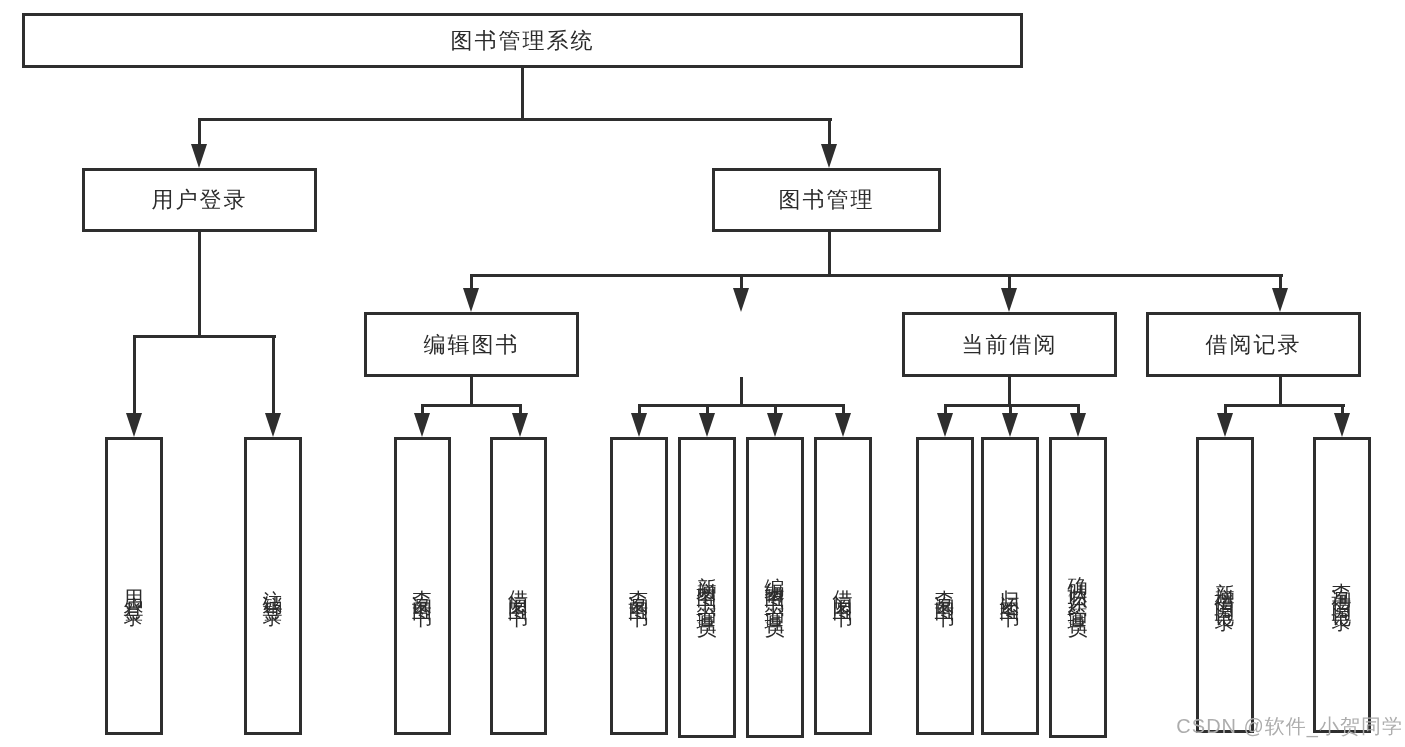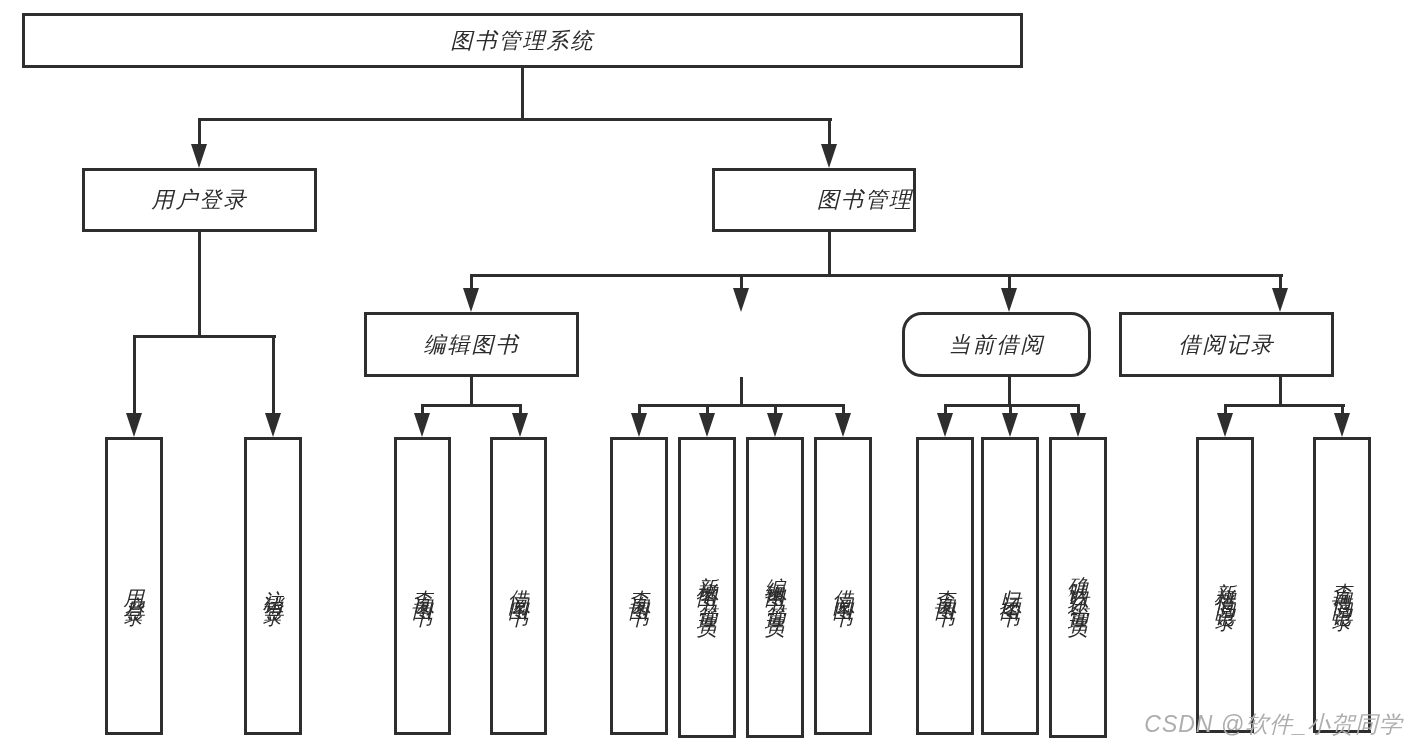--- a/index.html
+++ b/index.html
@@ -1,36 +1,36 @@
 <!DOCTYPE html>
 <html><head>
 <meta charset="utf-8">
 <style>
   html,body{margin:0;padding:0;background:#ffffff;}
   .stage{
     position:relative;width:1405px;height:747px;background:#ffffff;
-    font-family:"Liberation Sans","DejaVu Sans",sans-serif;overflow:hidden;font-style:italic;
+    font-family:"Liberation Sans","DejaVu Sans",sans-serif;overflow:hidden;
   }
   .box{
     position:absolute;box-sizing:border-box;border:3px solid #2e2e2e;background:#ffffff;
     display:flex;align-items:center;justify-content:center;color:#2b2b2b;
   }
   .hbox span{font-size:22px;letter-spacing:2px;white-space:nowrap;}
   .vbox span{
     writing-mode:vertical-rl;text-orientation:mixed;
     font-size:20px;letter-spacing:6px;line-height:1.1;white-space:nowrap;
   }
   .line{position:absolute;background:#2e2e2e;}
   .arrow{
     position:absolute;width:0;height:0;
     border-left:8px solid transparent;border-right:8px solid transparent;
     border-top:24px solid #2e2e2e;
   }
   .watermark{
-    position:absolute;right:2px;bottom:7px;font-size:23px;color:#adadad;
+    position:absolute;right:2px;bottom:7px;font-size:20px;color:#adadad;
     letter-spacing:1px;white-space:nowrap;
   }
 </style>
 </head>
 <body>
 
 <div class="stage">
 
   <div class="box hbox" style="left:22px;top:13px;width:1001px;height:55px;">
     <span>图书管理系统</span>
@@ -39,21 +39,21 @@
   <div class="line" style="left:521px;top:68px;width:3px;height:53px;"></div>
   <div class="line" style="left:198px;top:118px;width:634px;height:3px;"></div>
   <div class="line" style="left:198px;top:118px;width:3px;height:30px;"></div>
   <div class="arrow" style="left:191px;top:144px;"></div>
   <div class="line" style="left:828px;top:118px;width:3px;height:30px;"></div>
   <div class="arrow" style="left:821px;top:144px;"></div>
 
   <div class="box hbox" style="left:82px;top:168px;width:235px;height:64px;">
     <span>用户登录</span>
   </div>
-  <div class="box hbox" style="left:712px;top:168px;width:204px;height:64px;justify-content:flex-end;">
+  <div class="box hbox" style="left:712px;top:168px;width:229px;height:64px;">
     <span>图书管理</span>
   </div>
 
   <div class="line" style="left:198px;top:232px;width:3px;height:106px;"></div>
   <div class="line" style="left:133px;top:335px;width:143px;height:3px;"></div>
   <div class="line" style="left:133px;top:335px;width:3px;height:82px;"></div>
   <div class="arrow" style="left:126px;top:413px;"></div>
   <div class="line" style="left:272px;top:335px;width:3px;height:82px;"></div>
   <div class="arrow" style="left:265px;top:413px;"></div>
 
@@ -64,24 +64,24 @@
   <div class="line" style="left:740px;top:274px;width:3px;height:18px;"></div>
   <div class="arrow" style="left:733px;top:288px;"></div>
   <div class="line" style="left:1008px;top:274px;width:3px;height:18px;"></div>
   <div class="arrow" style="left:1001px;top:288px;"></div>
   <div class="line" style="left:1279px;top:274px;width:3px;height:18px;"></div>
   <div class="arrow" style="left:1272px;top:288px;"></div>
 
   <div class="box hbox" style="left:364px;top:312px;width:215px;height:65px;">
     <span>编辑图书</span>
   </div>
-  <div class="box hbox" style="left:902px;top:312px;width:189px;height:65px;border-radius:20px;">
+  <div class="box hbox" style="left:902px;top:312px;width:215px;height:65px;">
     <span>当前借阅</span>
   </div>
-  <div class="box hbox" style="left:1119px;top:312px;width:215px;height:65px;">
+  <div class="box hbox" style="left:1146px;top:312px;width:215px;height:65px;">
     <span>借阅记录</span>
   </div>
 
   <div class="line" style="left:470px;top:377px;width:3px;height:30px;"></div>
   <div class="line" style="left:421px;top:404px;width:101px;height:3px;"></div>
   <div class="line" style="left:421px;top:404px;width:3px;height:13px;"></div>
   <div class="arrow" style="left:414px;top:413px;"></div>
   <div class="line" style="left:519px;top:404px;width:3px;height:13px;"></div>
   <div class="arrow" style="left:512px;top:413px;"></div>
 

